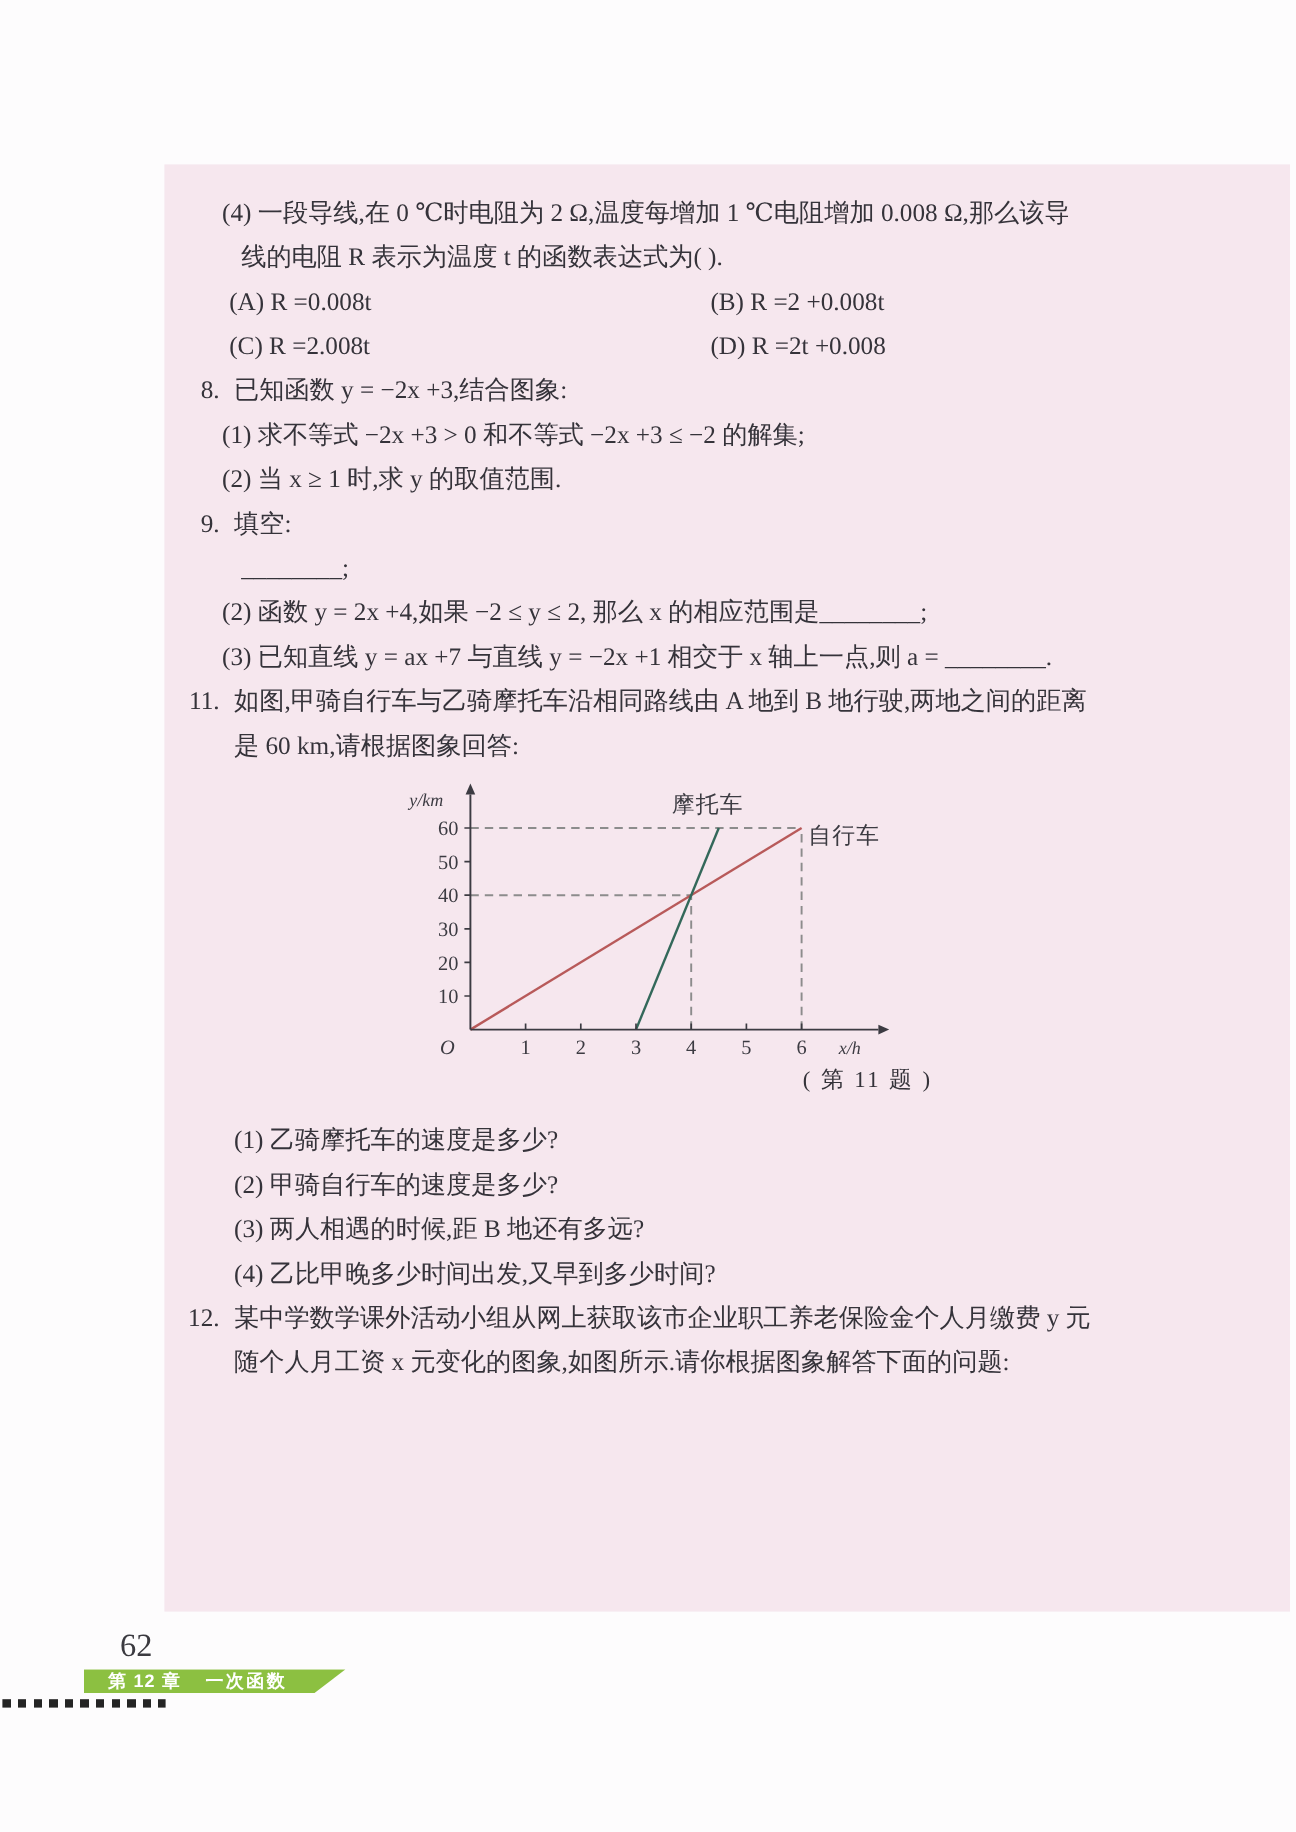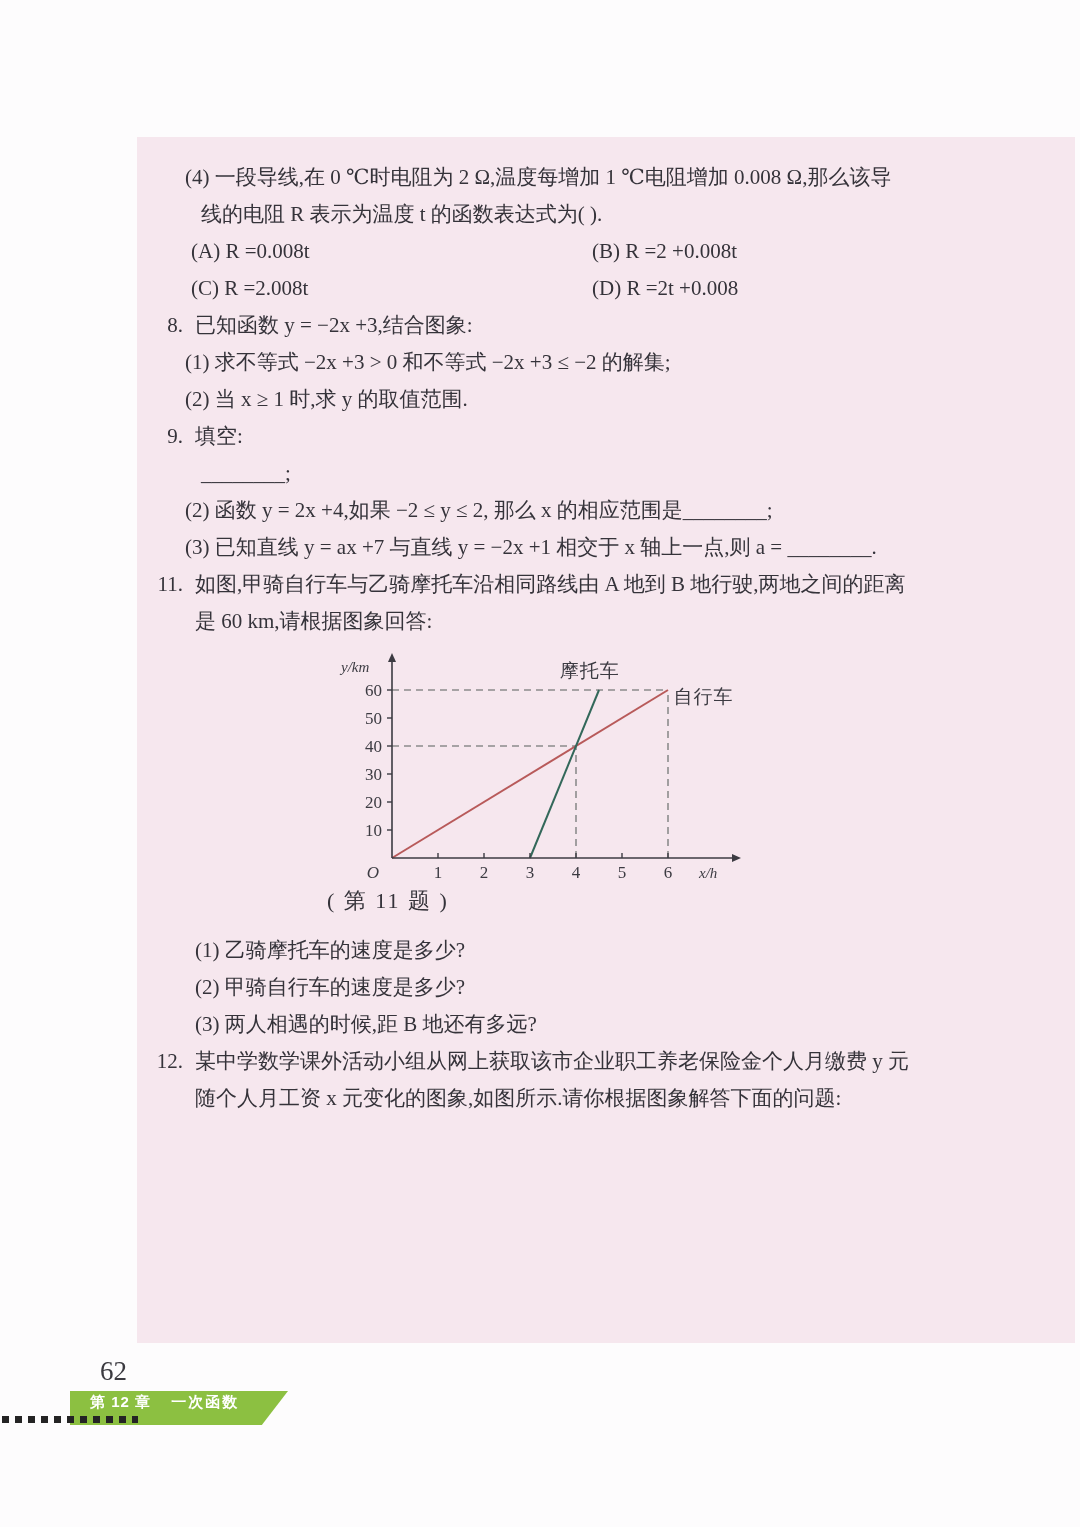--- a/index.html
+++ b/index.html
@@ -11,27 +11,27 @@
   .line{white-space:nowrap;}
   .main{padding-left:58px;position:relative;}
   .pnum{position:absolute;left:0;top:0;width:46px;text-align:right;}
   .sub{padding-left:48px;}
   .sub2{padding-left:64px;}
   .sub11{padding-left:58px;}
   .optrow{padding-left:54px;position:relative;}
   .opt2{position:absolute;left:455px;top:0;}
   .figure{margin:6px 0 16px 190px;width:450px;}
   .figure svg{display:block;}
-  .caption{text-align:left;font-size:22px;line-height:30px;letter-spacing:2px;}
+  .caption{text-align:right;font-size:19px;line-height:30px;letter-spacing:2px;}
   svg text{font-family:"Liberation Serif","DejaVu Serif",serif;fill:#3c3b42;}
   svg .tick{font-size:17px;}
   svg .axl{font-size:15px;font-style:italic;}
   svg .slabel{font-size:19px;letter-spacing:1px;}
   .pageno{position:absolute;left:100px;top:1356px;font-size:27px;color:#3b3a40;}
-  .banner{position:absolute;left:70px;top:1391px;width:218px;height:34px;
+  .banner{position:absolute;left:70px;top:1391px;width:218px;height:20px;
           clip-path:polygon(0 0,100% 0,88% 100%,0 100%);
           color:#fff;font-family:"Liberation Sans","DejaVu Sans",sans-serif;
           font-size:15px;font-weight:bold;line-height:21px;white-space:nowrap;}
   .banner .ch{margin-left:20px;letter-spacing:1px;}
   .banner .ti{margin-left:16px;letter-spacing:2px;}
   .dots{position:absolute;left:2px;top:1416px;width:136px;height:7px;
         background:repeating-linear-gradient(90deg,#242424 0 7px,transparent 7px 13px);}
 </style>
 </head>
 <body>
@@ -123,20 +123,21 @@
               <text x="55" y="78" text-anchor="end" class="tick">50</text>
               <line x1="60" y1="44" x2="65" y2="44" stroke="#3c3b42" stroke-width="1.4"></line>
               <text x="55" y="50" text-anchor="end" class="tick">60</text>
             </svg>
           <div class="caption">( 第 11 题 )</div>
         </div>
 
         <div class="line sub11">(1) 乙骑摩托车的速度是多少?</div>
         <div class="line sub11">(2) 甲骑自行车的速度是多少?</div>
         <div class="line sub11">(3) 两人相遇的时候,距 B 地还有多远?</div>
+        <div class="line sub11">(4) 乙比甲晚多少时间出发,又早到多少时间?</div>
       </div>
 
       <div>
         <div class="line main">
           <span class="pnum">12.</span>
           <span>某中学数学课外活动小组从网上获取该市企业职工养老保险金个人月缴费 y 元</span>
         </div>
         <div class="line main">
           <span>随个人月工资 x 元变化的图象,如图所示.请你根据图象解答下面的问题:</span>
         </div>

